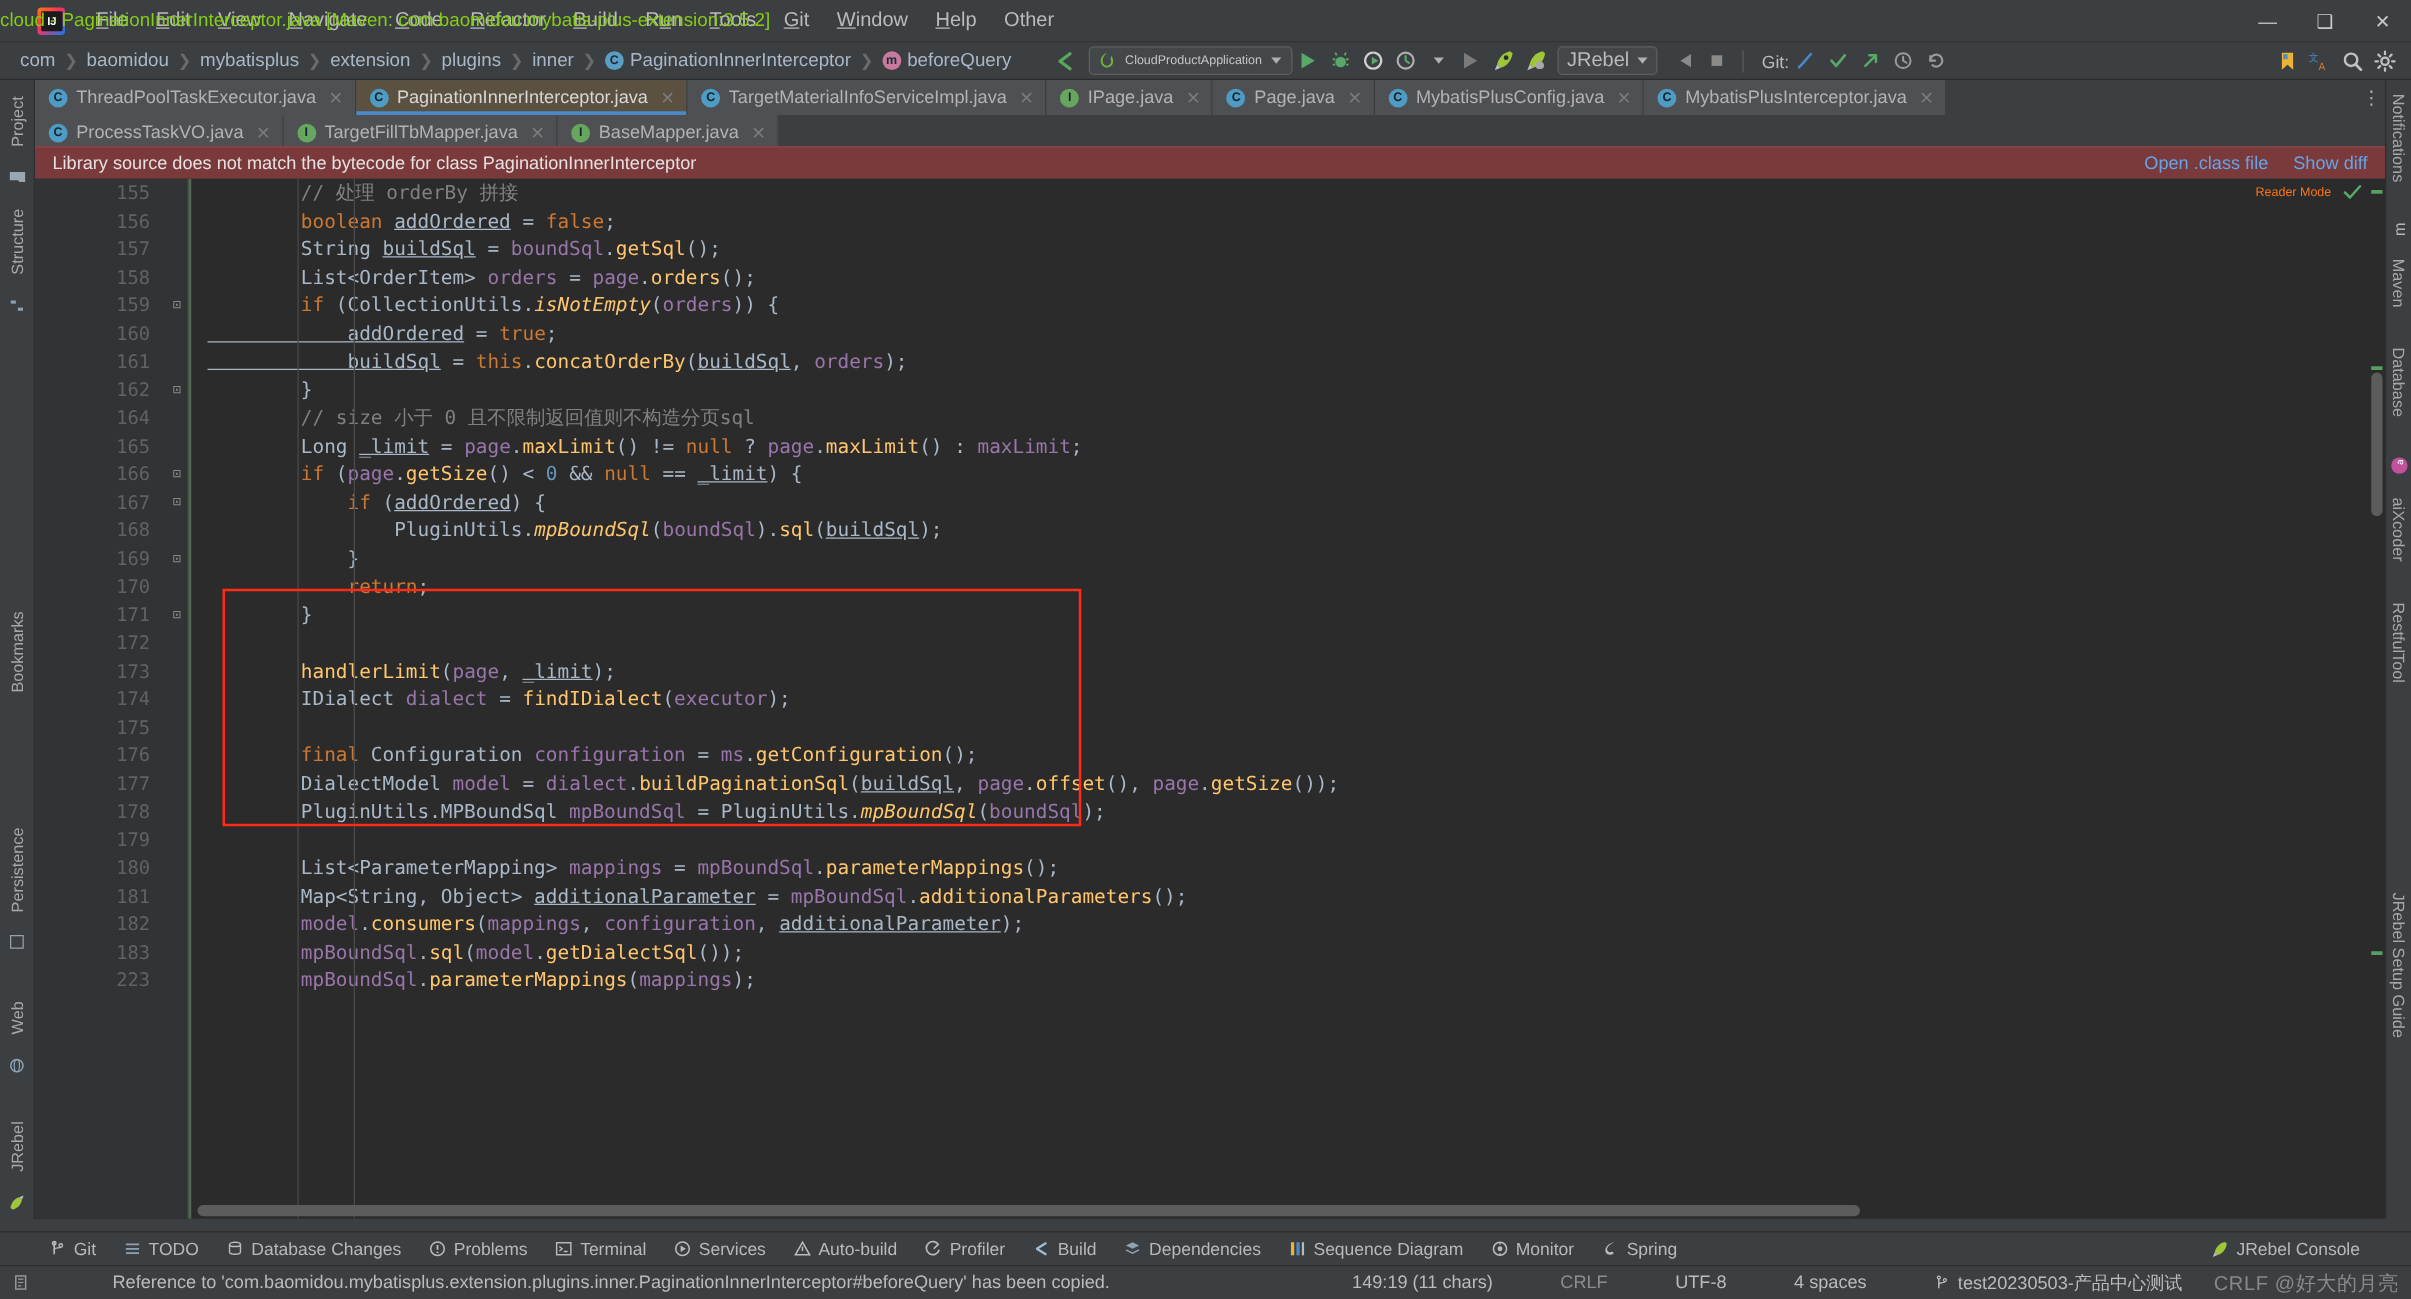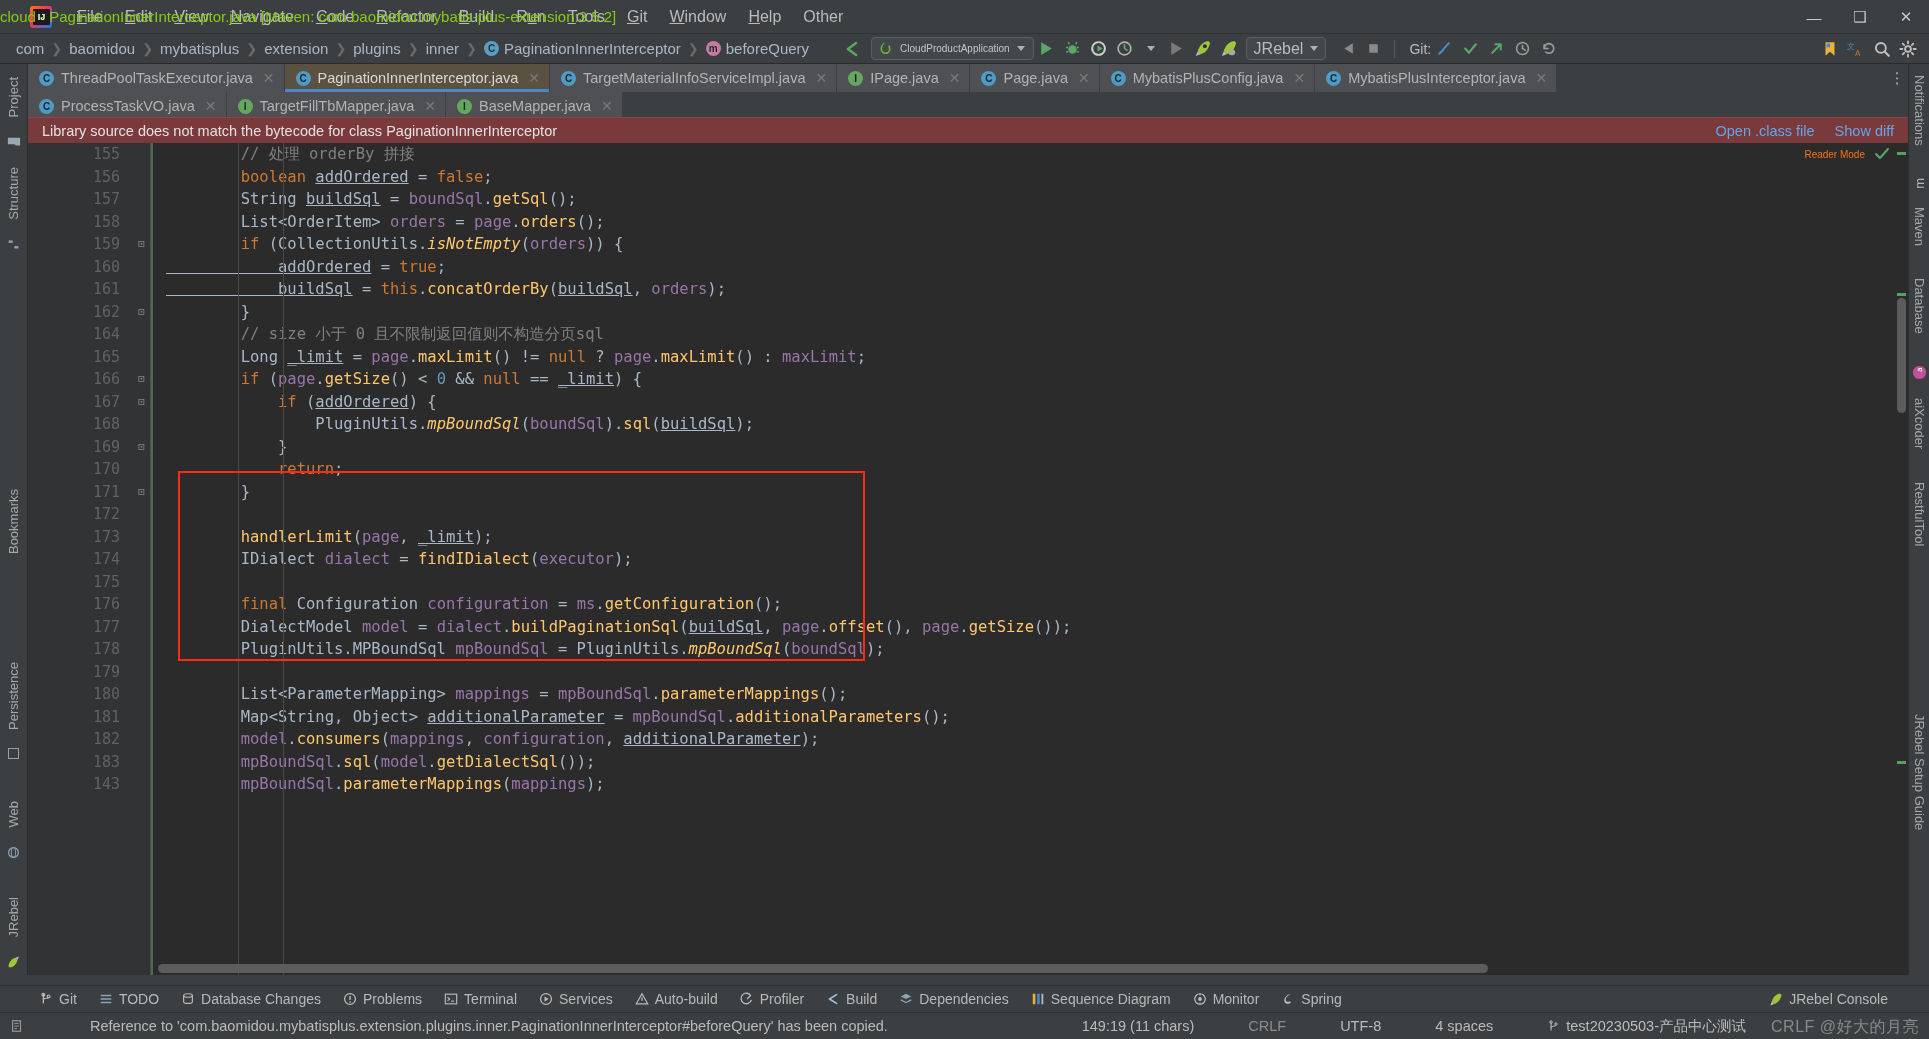--- a/index.html
+++ b/index.html
@@ -621,21 +621,21 @@
       <div class="line"><span class="ln">174</span><span class="code"><span class="t">        IDialect </span><span class="fl">dialect</span><span class="t"> = </span><span class="f">findIDialect</span><span class="t">(</span><span class="fl">executor</span><span class="t">);</span></span></div>
       <div class="line"><span class="ln">175</span><span class="code"><span class="t"></span></span></div>
       <div class="line"><span class="ln">176</span><span class="code"><span class="k">        final </span><span class="t">Configuration </span><span class="fl">configuration</span><span class="t"> = </span><span class="fl">ms</span><span class="t">.</span><span class="f">getConfiguration</span><span class="t">();</span></span></div>
       <div class="line"><span class="ln">177</span><span class="code"><span class="t">        DialectModel </span><span class="fl">model</span><span class="t"> = </span><span class="fl">dialect</span><span class="t">.</span><span class="f">buildPaginationSql</span><span class="t">(</span><span class="lv">buildSql</span><span class="t">, </span><span class="fl">page</span><span class="t">.</span><span class="f">offset</span><span class="t">(), </span><span class="fl">page</span><span class="t">.</span><span class="f">getSize</span><span class="t">());</span></span></div>
       <div class="line"><span class="ln">178</span><span class="code"><span class="t">        PluginUtils.MPBoundSql </span><span class="fl">mpBoundSql</span><span class="t"> = PluginUtils.</span><span class="fi">mpBoundSql</span><span class="t">(</span><span class="fl">boundSql</span><span class="t">);</span></span></div>
       <div class="line"><span class="ln">179</span><span class="code"><span class="t"></span></span></div>
       <div class="line"><span class="ln">180</span><span class="code"><span class="t">        List&lt;ParameterMapping&gt; </span><span class="fl">mappings</span><span class="t"> = </span><span class="fl">mpBoundSql</span><span class="t">.</span><span class="f">parameterMappings</span><span class="t">();</span></span></div>
       <div class="line"><span class="ln">181</span><span class="code"><span class="t">        Map&lt;String, Object&gt; </span><span class="lv">additionalParameter</span><span class="t"> = </span><span class="fl">mpBoundSql</span><span class="t">.</span><span class="f">additionalParameters</span><span class="t">();</span></span></div>
       <div class="line"><span class="ln">182</span><span class="code"><span class="fl">        model</span><span class="t">.</span><span class="f">consumers</span><span class="t">(</span><span class="fl">mappings</span><span class="t">, </span><span class="fl">configuration</span><span class="t">, </span><span class="lv">additionalParameter</span><span class="t">);</span></span></div>
       <div class="line"><span class="ln">183</span><span class="code"><span class="fl">        mpBoundSql</span><span class="t">.</span><span class="f">sql</span><span class="t">(</span><span class="fl">model</span><span class="t">.</span><span class="f">getDialectSql</span><span class="t">());</span></span></div>
-      <div class="line"><span class="ln">143</span><span class="code"><span class="fl">        mpBoundSql</span><span class="t">.</span><span class="f">parameterMappings</span><span class="t">(</span><span class="fl">mappings</span><span class="t">);</span></span></div>
+      <div class="line"><span class="ln">223</span><span class="code"><span class="fl">        mpBoundSql</span><span class="t">.</span><span class="f">parameterMappings</span><span class="t">(</span><span class="fl">mappings</span><span class="t">);</span></span></div>
       <div class="indent-guide" style="left: 210px;"></div>
       <div class="indent-guide" style="left: 255px;"></div>
     </div>
 
   <div class="redbox"></div>
 
   <div class="vscroll"></div>
   <div class="hscroll"></div>
   <div class="marker-green" style="top:9px"></div>
   <div class="marker-green" style="top:150px"></div>

